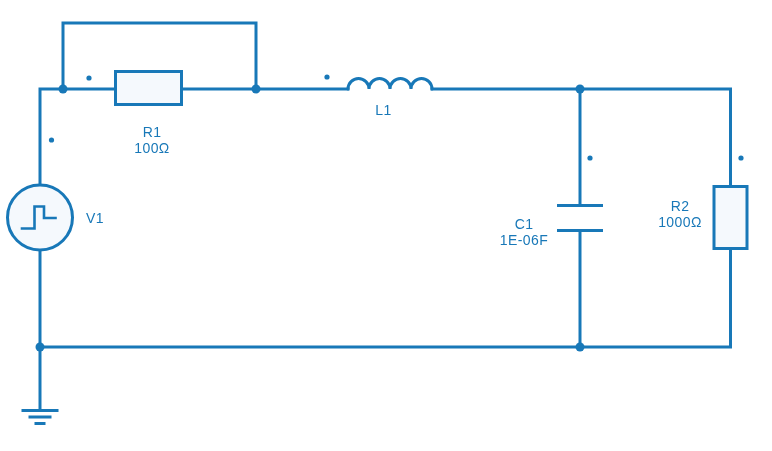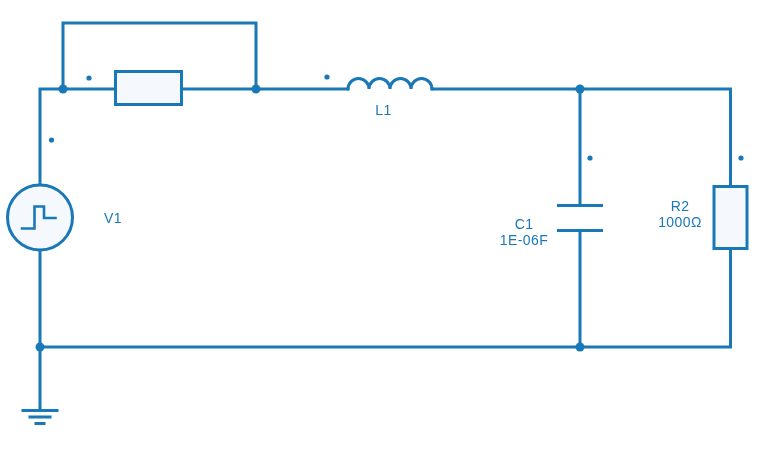--- a/index.html
+++ b/index.html
@@ -15,21 +15,21 @@
   .comp-fill{fill:var(--component_fill,#f5f9fd);stroke:var(--wire,#1878b8);stroke-width:3;}
   .sym{stroke:var(--wire,#1878b8);fill:none;}
   .dot{fill:var(--wire,#1878b8);stroke:none;}
   .lbl{
     position:absolute;
     color:var(--wire,#1878b8);
     font-size:14px;line-height:16px;letter-spacing:0.4px;
     text-align:center;white-space:nowrap;
     user-select:none;
   }
-  .lbl.single{text-align:left;margin-left:18px;}
+  .lbl.single{text-align:left;}
 </style>
 </head>
 <body>
 
 <div class="stage">
 
   <svg width="772" height="451" viewBox="0 0 772 451">
 
     <g>
       <path class="wire" d="M63,89 V23 H256 V89"></path>
@@ -83,20 +83,24 @@
       <circle class="dot" cx="327" cy="77" r="2.6"></circle>
       <circle class="dot" cx="590" cy="158" r="2.6"></circle>
       <circle class="dot" cx="741" cy="158" r="2.6"></circle>
     </g>
   </svg>
 
   <div class="lbl single" style="left:86px;top:210px;">
     <span>V1</span>
   </div>
 
+  <div class="lbl" style="left:96px;top:124px;width:112px;">
+    <div>R1</div>
+    <div>100Ω</div>
+  </div>
 
   <div class="lbl" style="left:327px;top:102px;width:113px;">
     <div>L1</div>
   </div>
 
   <div class="lbl" style="left:468px;top:216px;width:112px;">
     <div>C1</div>
     <div>1E-06F</div>
   </div>
 

